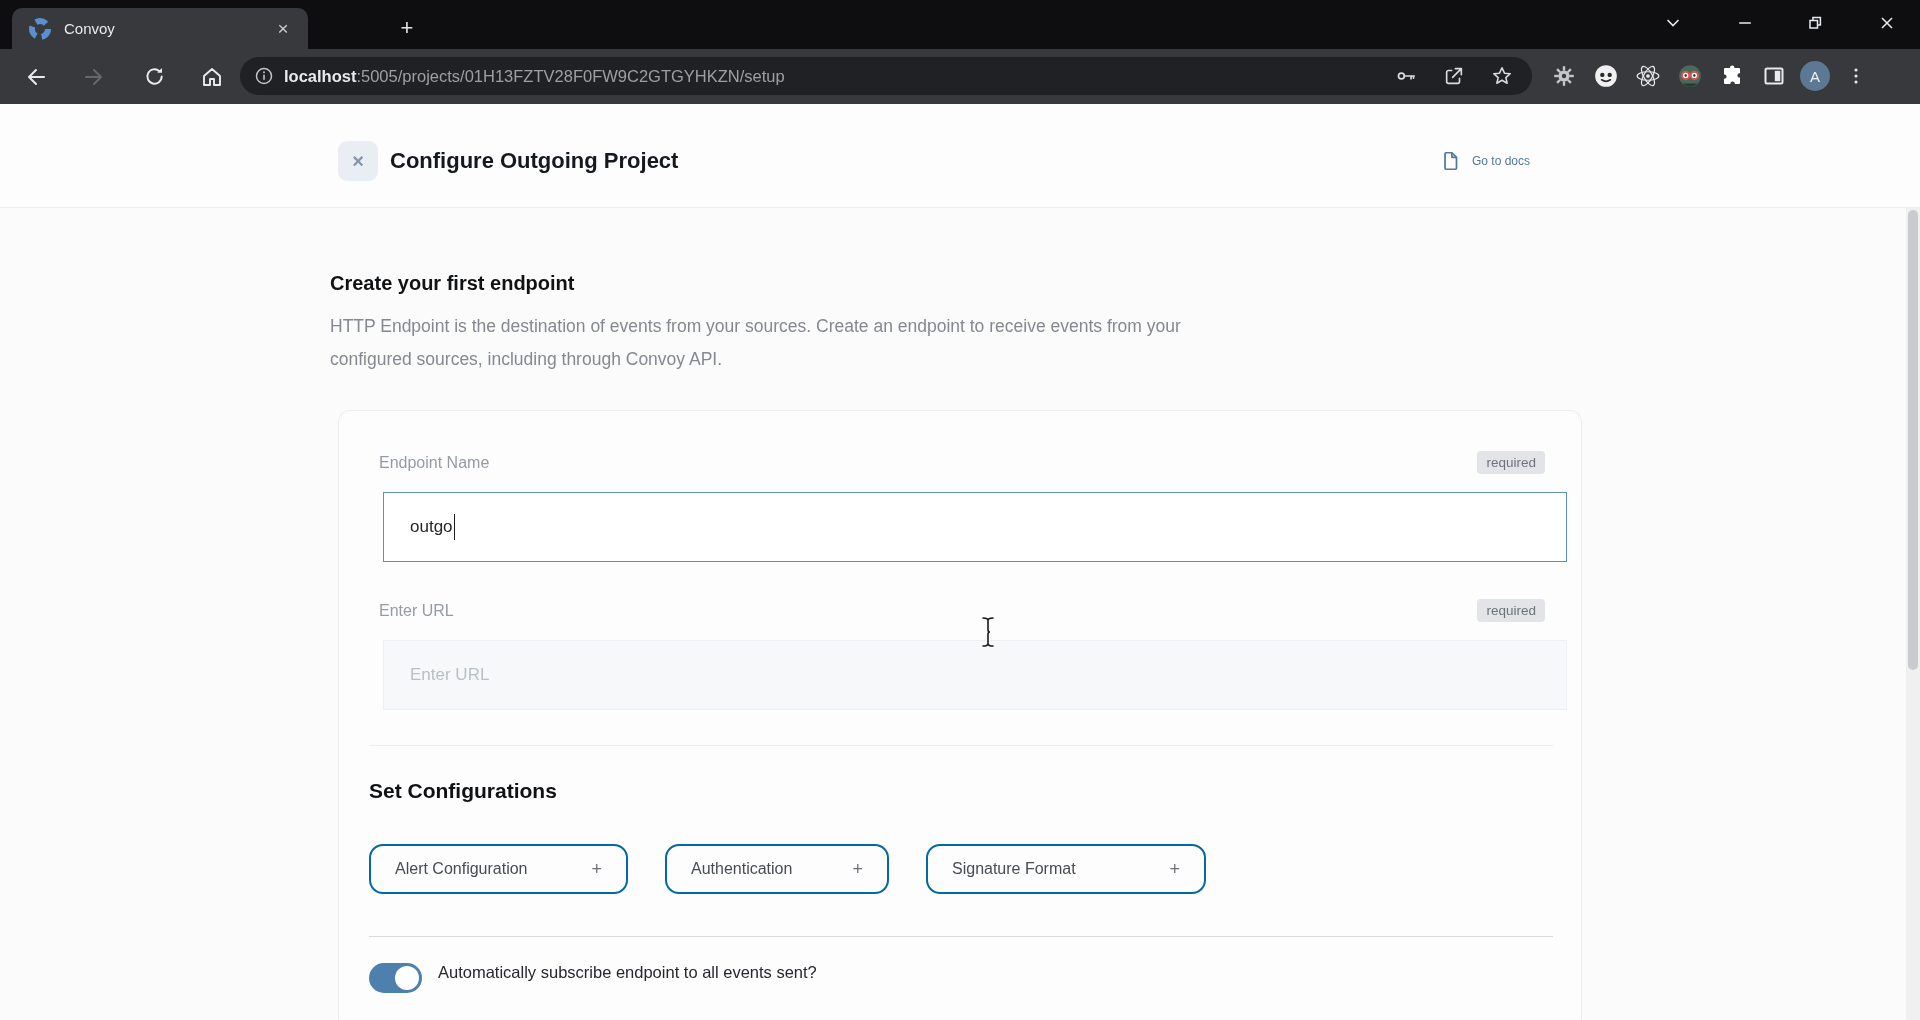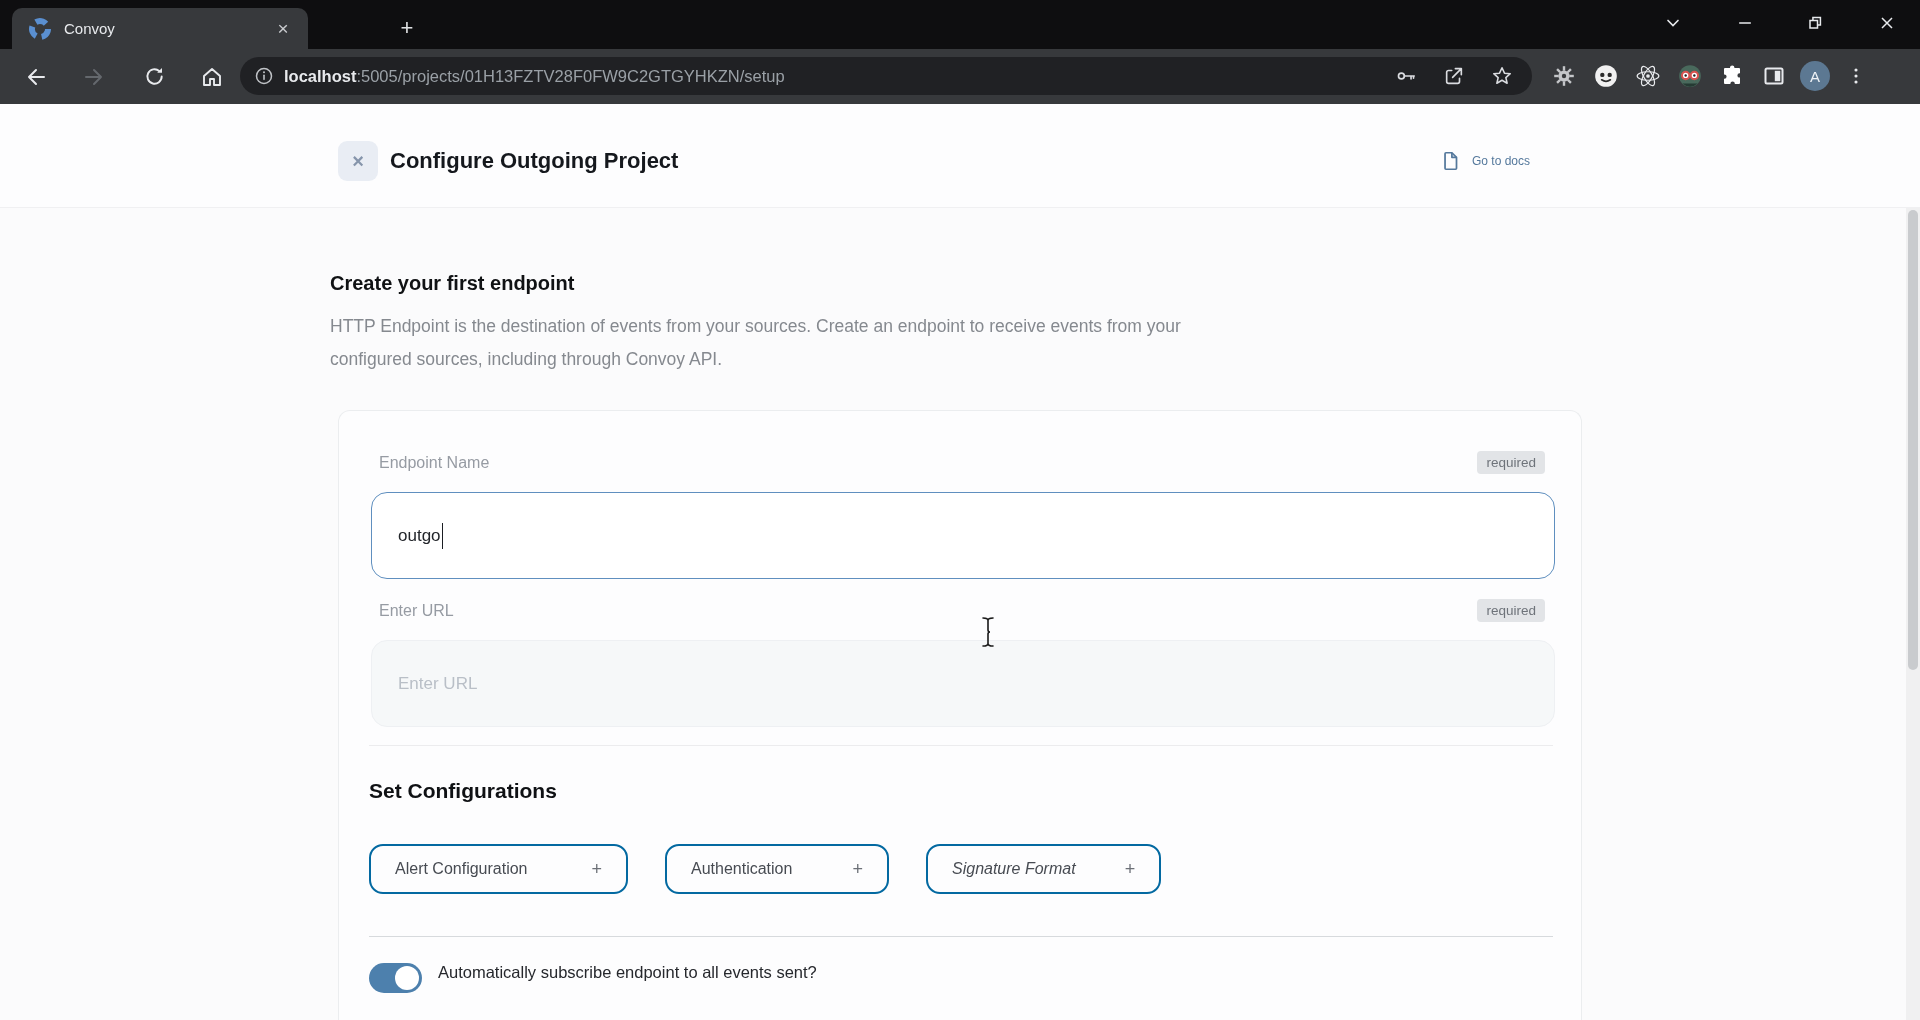--- a/index.html
+++ b/index.html
@@ -45,21 +45,21 @@
                color:#54789c; font-size:12px; }
 
   #intro-heading { position:absolute; left:330px; top:168px; font-size:20px; font-weight:600; color:#101214; }
   #intro-desc { position:absolute; left:330px; top:206px; width:920px; font-size:17.5px; line-height:33px; color:#85898f; }
 
   #card { position:absolute; left:338px; top:306px; width:1244px; height:714px; background:#fdfdfe;
           border:1px solid #ebedef; border-bottom:none; border-radius:12px 12px 0 0; }
   .field-head { position:absolute; left:40px; right:36px; display:flex; align-items:center; justify-content:space-between; }
   .field-label { font-size:16px; color:#969ba3; }
   .req-badge { background:#e2e4e7; color:#6e737a; font-size:13.5px; padding:4px 9px; border-radius:4px; }
-  .tinput { position:absolute; left:32px; width:1184px; height:87px; border-radius:16px; }
+  .tinput { position:absolute; left:44px; width:1184px; height:70px; border-radius:0; }
   #name-input { top:81px; background:#ffffff; border:1.5px solid #5f8fbf; display:flex; align-items:center; padding:0 26px; }
   #name-input .val { font-size:17px; color:#23262b; }
   #name-input .caret { display:inline-block; width:1.5px; height:26px; background:#1b1e23; margin-left:1px; }
   #url-input { top:229px; background:#f6f8f9; border:1px solid #eef0f3; font-size:17px; color:#23262b; padding:0 26px; outline:none; font-family:"Liberation Sans", sans-serif; }
   #url-input::placeholder { color:#b9bfc7; opacity:1; }
   .divider { position:absolute; left:30px; width:1184px; height:1px; background:#ececee; }
   #config-heading { position:absolute; left:30px; top:368px; font-size:21px; font-weight:700; color:#0f1114; }
   #config-row { position:absolute; left:30px; top:433px; display:flex; gap:37px; }
   .cfg-btn { height:50px; border:2px solid #0369a1; border-radius:14px; background:transparent;
              display:flex; align-items:center; justify-content:space-between; padding:0 24px;
@@ -273,21 +273,21 @@
 
       <div id="config-row">
         <button class="cfg-btn" style="width:259px;">
           <span>Alert Configuration</span>
           <span class="plus">+</span>
         </button>
         <button class="cfg-btn" style="width:224px;">
           <span>Authentication</span>
           <span class="plus">+</span>
         </button>
-        <button class="cfg-btn" style="width:235px;font-style:italic;">
+        <button class="cfg-btn" style="width:280px;">
           <span>Signature Format</span>
           <span class="plus">+</span>
         </button>
       </div>
 
       <div class="divider" style="top:525px; background:#d7dadd;"></div>
 
       <div id="toggle-row">
         <div id="toggle">
             <div class="knob"></div>

